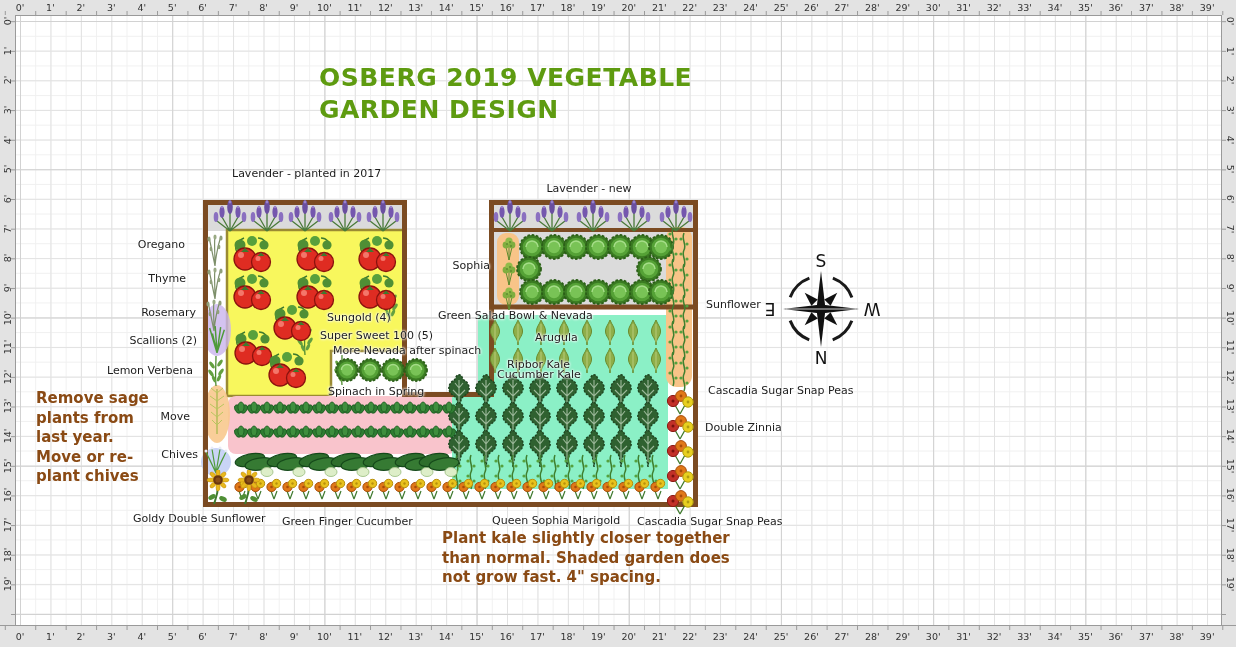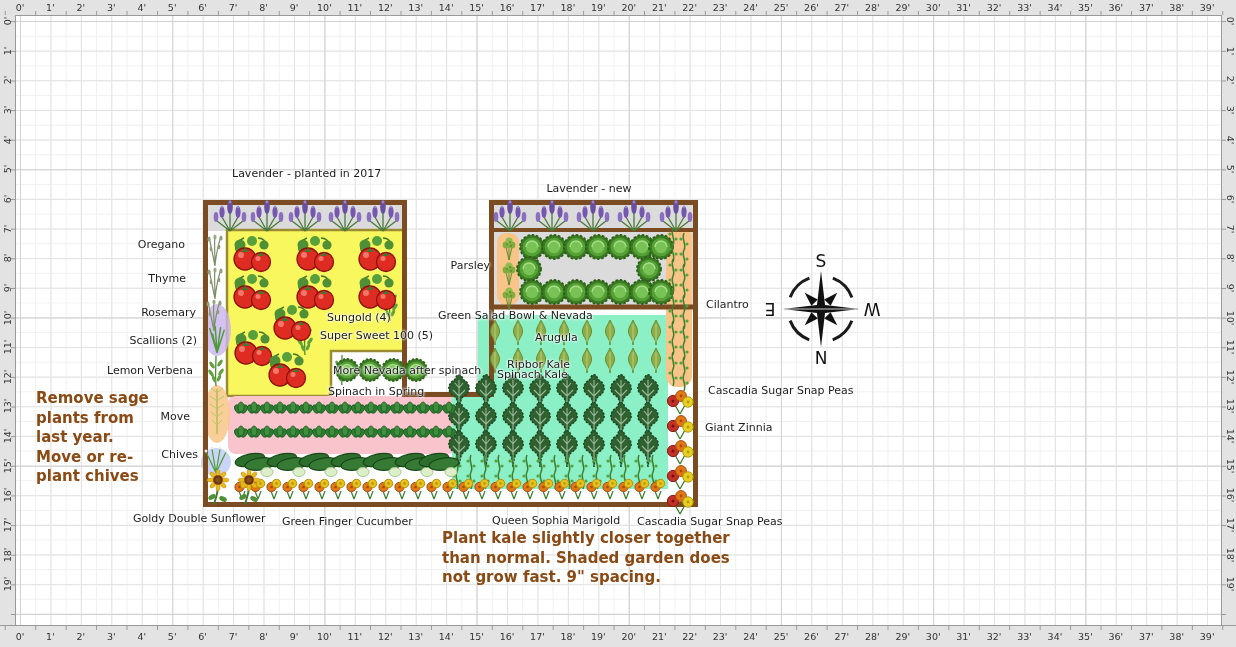--- a/index.html
+++ b/index.html
@@ -172,20 +172,24 @@
       <span class="tick" style="left: 8px; top: 421.1px; transform: translate(-50%, -50%) rotate(90deg);">14'</span>
       <span class="tick" style="left: 8px; top: 450.75px; transform: translate(-50%, -50%) rotate(90deg);">15'</span>
       <span class="tick" style="left: 8px; top: 480.4px; transform: translate(-50%, -50%) rotate(90deg);">16'</span>
       <span class="tick" style="left: 8px; top: 510.05px; transform: translate(-50%, -50%) rotate(90deg);">17'</span>
       <span class="tick" style="left: 8px; top: 539.7px; transform: translate(-50%, -50%) rotate(90deg);">18'</span>
       <span class="tick" style="left: 8px; top: 569.35px; transform: translate(-50%, -50%) rotate(90deg);">19'</span>
     </div>
 
   <div id="grid" class="abs"></div>
 
+  <div id="title" class="abs">
+    <div>OSBERG 2019 VEGETABLE</div>
+    <div>GARDEN DESIGN</div>
+  </div>
 
   <svg class="abs" style="left:190px;top:158px;width:520px;height:360px;z-index:6" viewBox="190 158 520 360">
     <defs>
       <symbol id="s-lavender" viewBox="0 0 40 34">
         <path d="M20,33 L12,19 M20,33 L20,14 M20,33 L28,19 M20,33 L7,23 M20,33 L33,23" stroke="#4a7a3a" stroke-width="1.3" fill="none"></path>
         <ellipse cx="12" cy="14" rx="2.6" ry="6" fill="#7557ae"></ellipse>
         <ellipse cx="20" cy="9" rx="2.8" ry="7" fill="#6a4fa0"></ellipse>
         <ellipse cx="28" cy="14" rx="2.6" ry="6" fill="#7557ae"></ellipse>
         <ellipse cx="6" cy="19" rx="2.3" ry="5" fill="#8a6fc0"></ellipse>
         <ellipse cx="34" cy="19" rx="2.3" ry="5" fill="#8a6fc0"></ellipse>
@@ -602,39 +606,39 @@
 
   <div class="plbl c" style="left:232px;top:167px">Lavender - planted in 2017</div>
   <div class="plbl c" style="left:519px;top:182px">Lavender - new</div>
   <div class="plbl r" style="left:75px;top:238px">Oregano</div>
   <div class="plbl r" style="left:76px;top:272px">Thyme</div>
   <div class="plbl r" style="left:86px;top:306px">Rosemary</div>
   <div class="plbl r" style="left:87px;top:334px">Scallions (2)</div>
   <div class="plbl r" style="left:83px;top:364px">Lemon Verbena</div>
   <div class="plbl r" style="left:80px;top:410px">Move</div>
   <div class="plbl r" style="left:88px;top:448px">Chives</div>
-  <div class="plbl r" style="left:380px;top:259px">Parsley</div>
+  <div class="plbl r" style="left:380px;top:259px">Sophia</div>
   <div class="plbl" style="left:327px;top:311px">Sungold (4)</div>
   <div class="plbl" style="left:320px;top:329px">Super Sweet 100 (5)</div>
-  <div class="plbl" style="left:333px;top:364px">More Nevada after spinach</div>
+  <div class="plbl" style="left:333px;top:344px">More Nevada after spinach</div>
   <div class="plbl" style="left:328px;top:385px">Spinach in Spring</div>
   <div class="plbl" style="left:438px;top:309px">Green Salad Bowl &amp; Nevada</div>
   <div class="plbl" style="left:535px;top:331px">Arugula</div>
   <div class="plbl" style="left:507px;top:358px">Ripbor Kale</div>
-  <div class="plbl" style="left:497px;top:368px">Spinach Kale</div>
-  <div class="plbl" style="left:706px;top:298px">Cilantro</div>
+  <div class="plbl" style="left:497px;top:368px">Cucumber Kale</div>
+  <div class="plbl" style="left:706px;top:298px">Sunflower</div>
   <div class="plbl" style="left:708px;top:384px">Cascadia Sugar Snap Peas</div>
-  <div class="plbl" style="left:705px;top:421px">Giant Zinnia</div>
+  <div class="plbl" style="left:705px;top:421px">Double Zinnia</div>
   <div class="plbl" style="left:133px;top:512px">Goldy Double Sunflower</div>
   <div class="plbl" style="left:282px;top:515px">Green Finger Cucumber</div>
   <div class="plbl" style="left:492px;top:514px">Queen Sophia Marigold</div>
   <div class="plbl" style="left:637px;top:515px">Cascadia Sugar Snap Peas</div>
 
   <div class="note" style="left:36px;top:389px">Remove sage
 plants from
 last year.
 Move or re-
 plant chives</div>
   <div class="note" style="left:442px;top:529px">Plant kale slightly closer together
 than normal.  Shaded garden does
-not grow fast.  9" spacing.</div>
+not grow fast.  4" spacing.</div>
 
 </div>
 
 </body></html>

